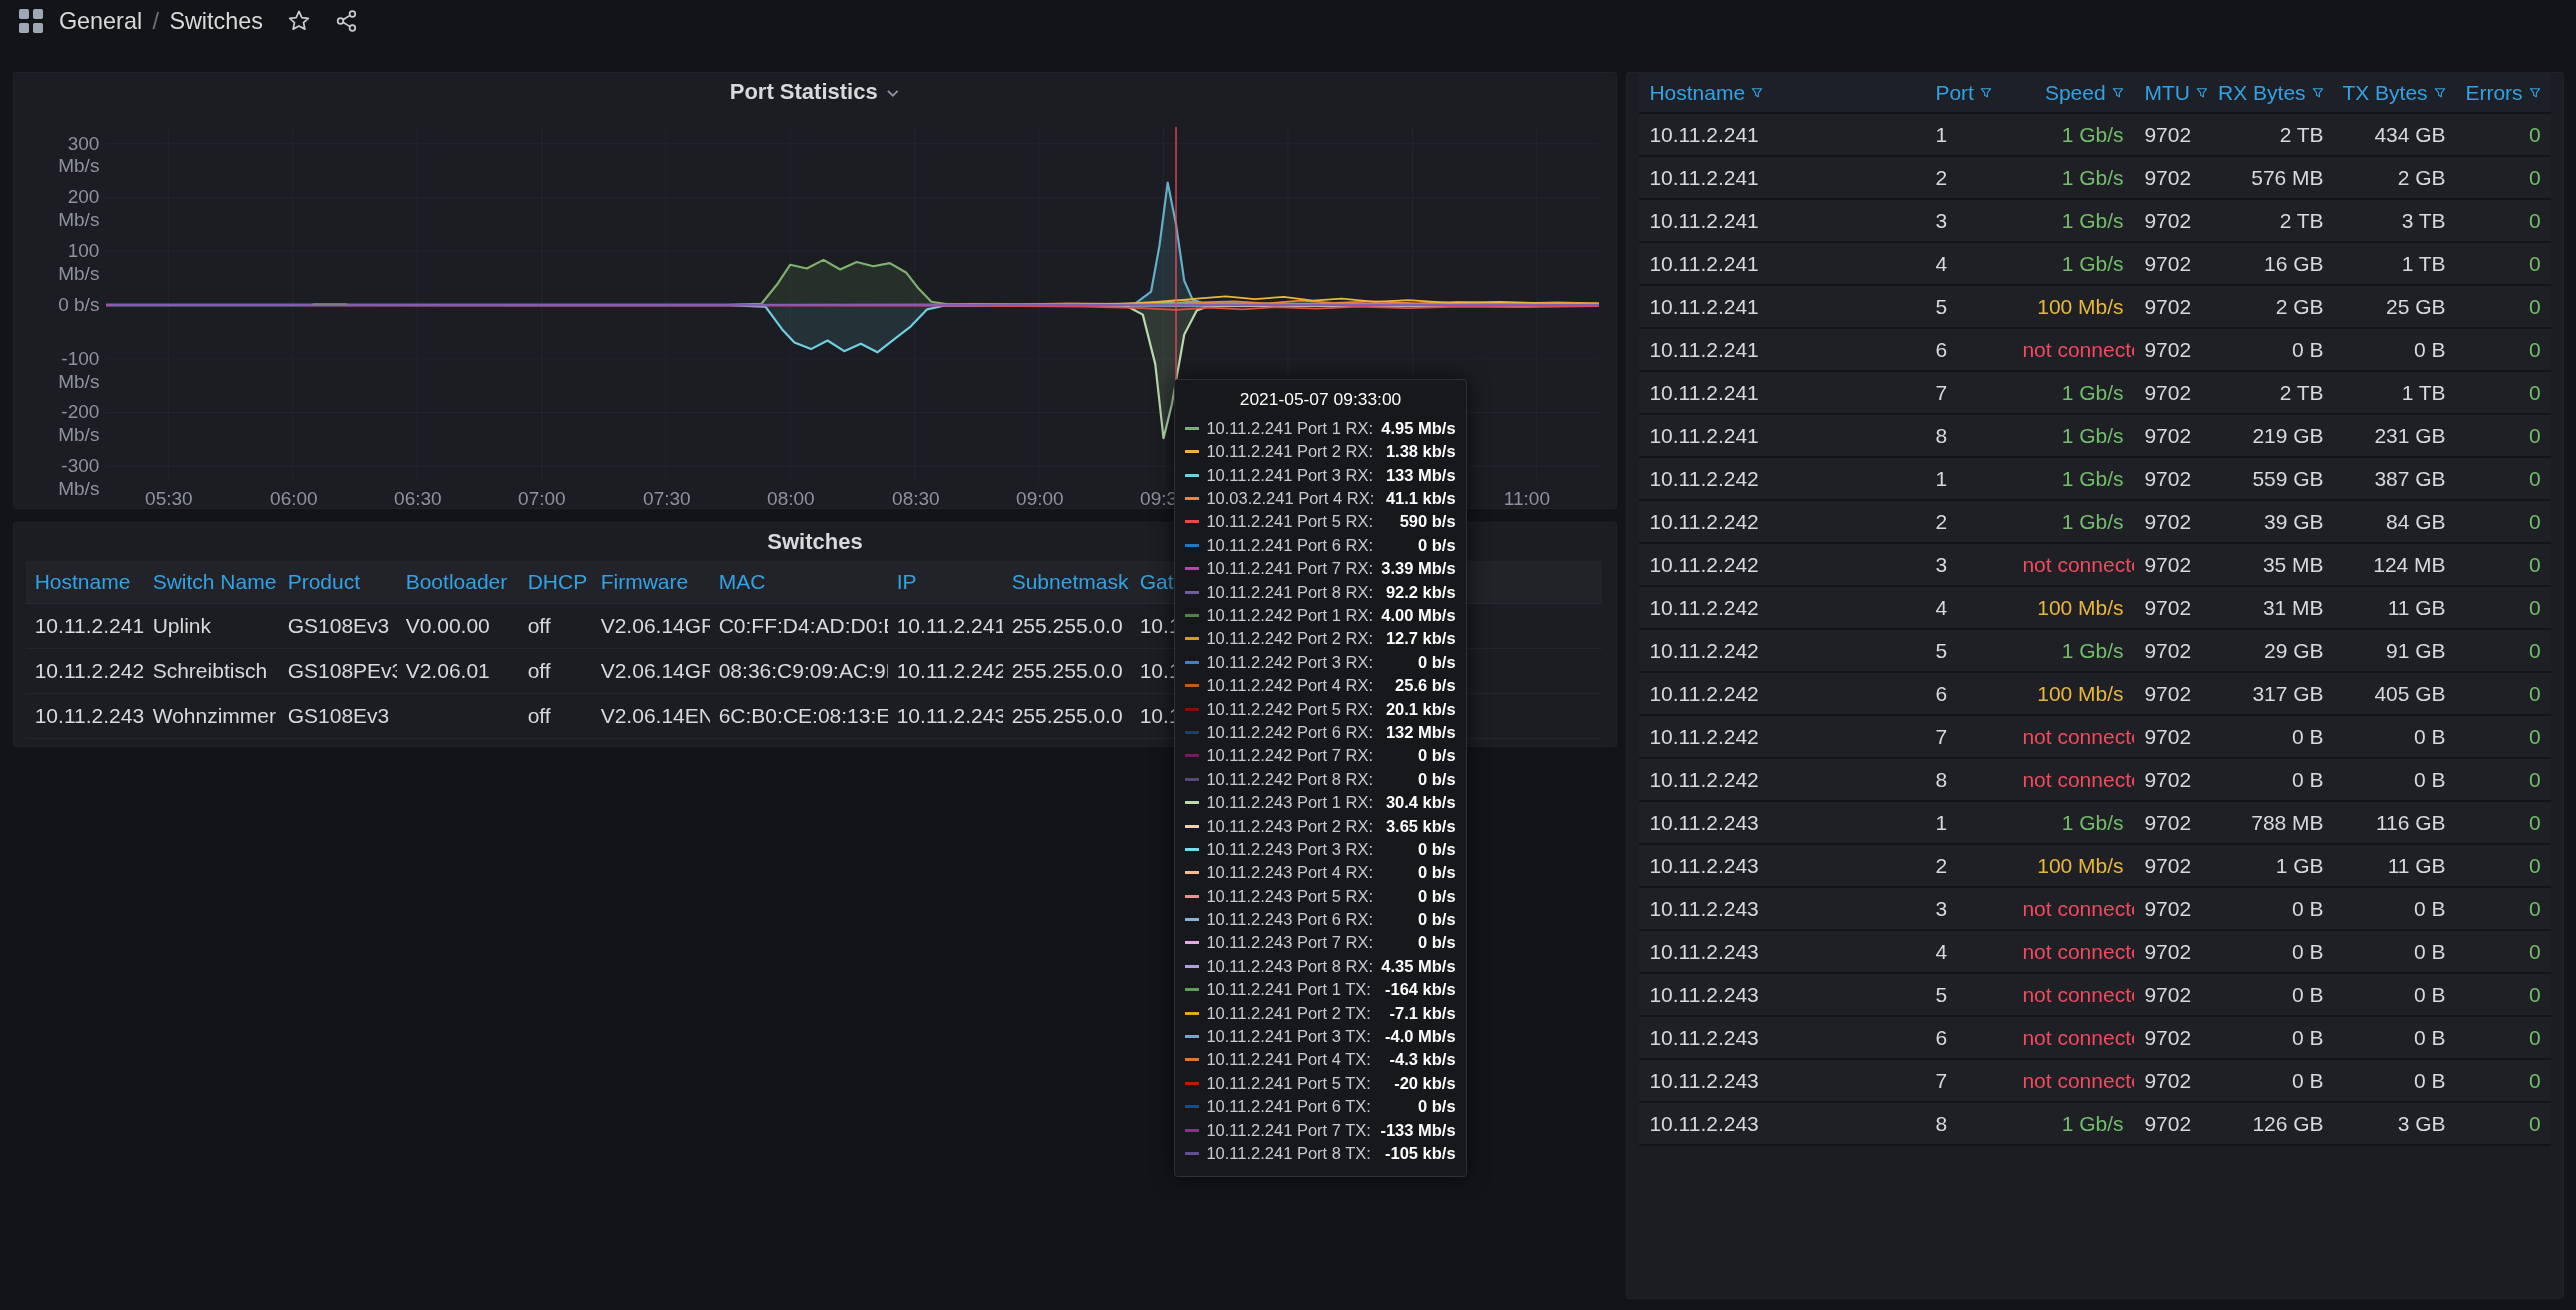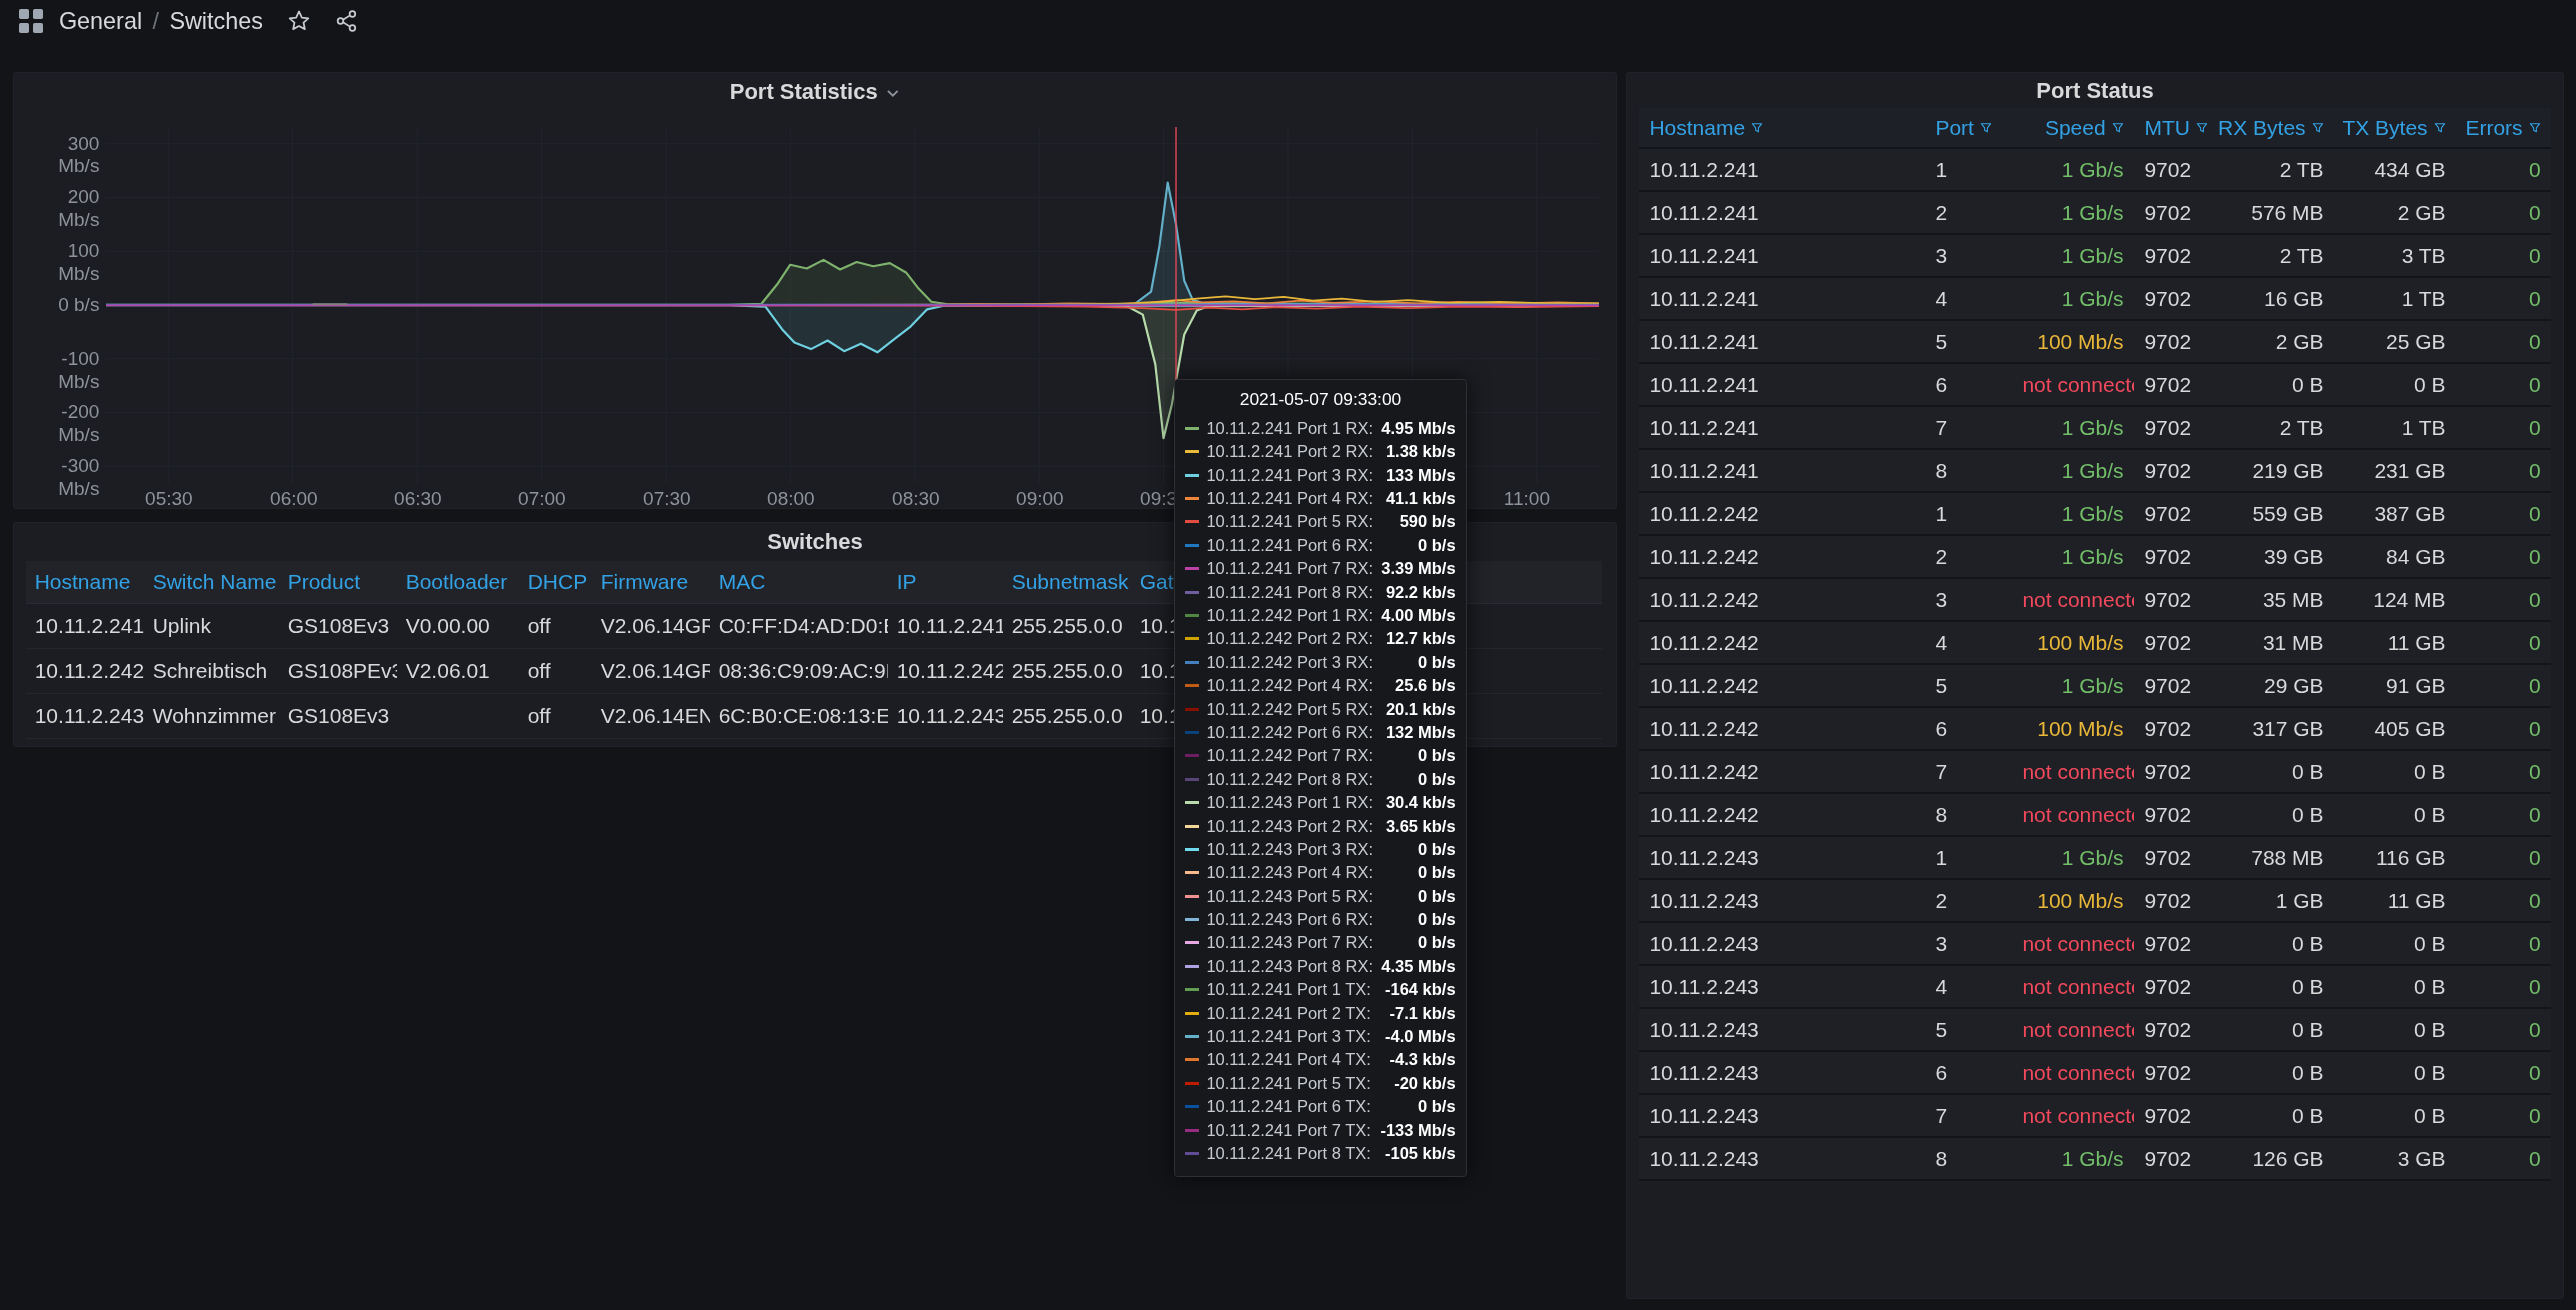--- a/index.html
+++ b/index.html
@@ -209,23 +209,20 @@
           <td>6C:B0:CE:08:13:E2</td>
           <td>10.11.2.243</td>
           <td>255.255.0.0</td>
           <td>10.11.</td>
         </tr>
       </tbody>
     </table>
 </div>
 
 <div class="panel" id="port-status-panel" style="left:1626px;top:72px;width:938px;height:1227px">
-  <div class="panel-title" style="height:35px">
-    <span>Port Status</span>
-  </div>
   <table id="port-status-table" style="width:911px">
       <colgroup>
         <col style="width: 286px;">
         <col style="width: 87px;">
         <col style="width: 122px;">
         <col style="width: 74px;">
         <col style="width: 126px;">
         <col style="width: 122px;">
         <col style="width: 95px;">
       </colgroup>
@@ -537,21 +534,21 @@
         <span class="tlabel">10.11.2.241 Port 2 RX:</span>
         <span class="tval">1.38 kb/s</span>
       </div>
       <div class="trow">
         <span class="tswatch" style="border-top-color: rgb(110, 208, 224);"></span>
         <span class="tlabel">10.11.2.241 Port 3 RX:</span>
         <span class="tval">133 Mb/s</span>
       </div>
       <div class="trow">
         <span class="tswatch" style="border-top-color: rgb(239, 132, 60);"></span>
-        <span class="tlabel">10.11.2.241 Port 4 RX:</span>
+        <span class="tlabel">10.03.2.241 Port 4 RX:</span>
         <span class="tval">41.1 kb/s</span>
       </div>
       <div class="trow">
         <span class="tswatch" style="border-top-color: rgb(226, 77, 66);"></span>
         <span class="tlabel">10.11.2.241 Port 5 RX:</span>
         <span class="tval">590 b/s</span>
       </div>
       <div class="trow">
         <span class="tswatch" style="border-top-color: rgb(31, 120, 193);"></span>
         <span class="tlabel">10.11.2.241 Port 6 RX:</span>

